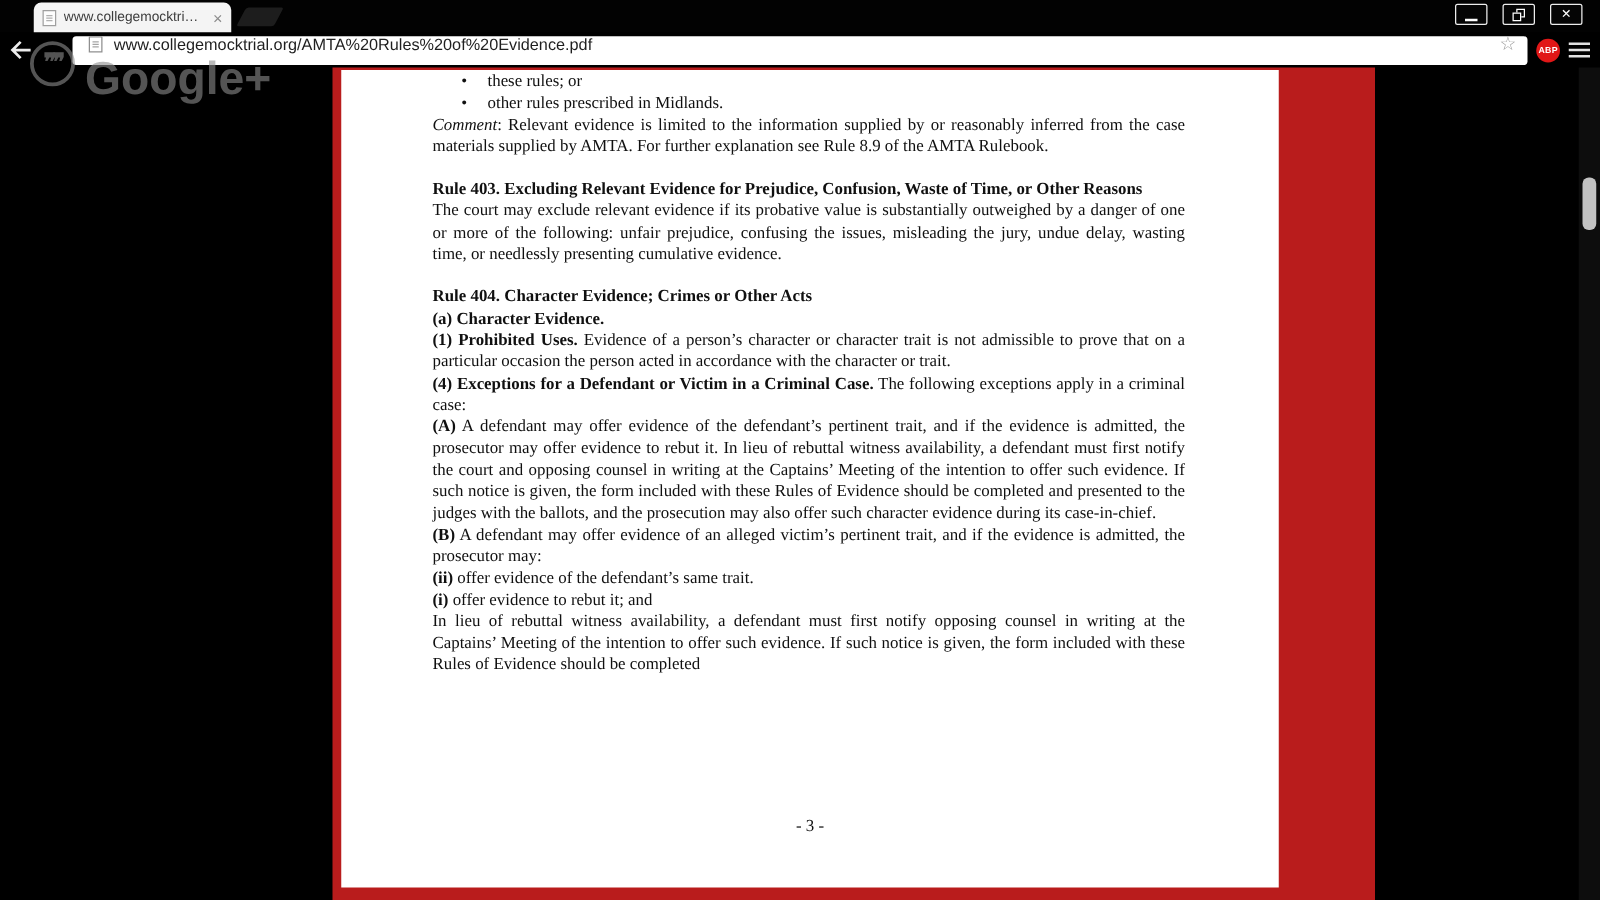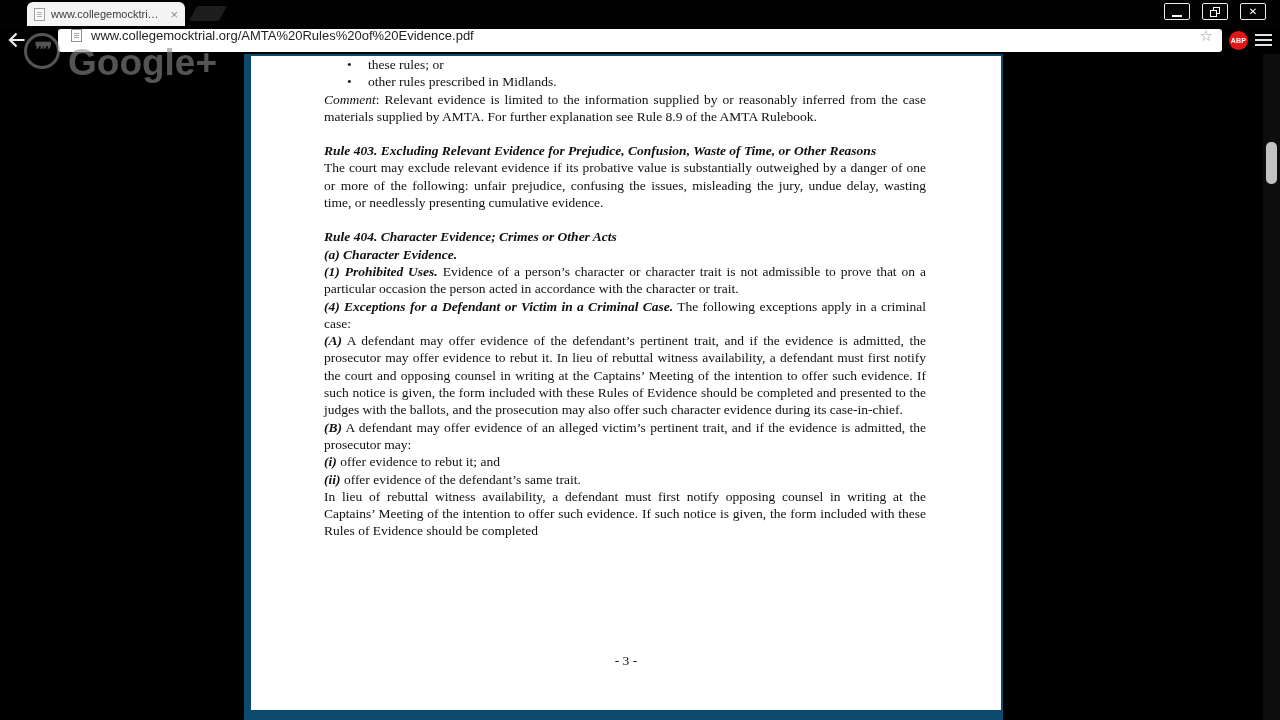--- a/index.html
+++ b/index.html
@@ -47,33 +47,33 @@
 
   
   .watermark { position: absolute; left: 24px; top: 18px; display: flex; align-items: center; gap: 8px;
                z-index: 10; opacity: 0.6; pointer-events: none; }
   .wm-avatar { width: 36px; height: 36px; border-radius: 50%; border: 3px solid #8d8d8d; color: #8d8d8d;
                display: flex; align-items: center; justify-content: center; font-family: "Liberation Serif", serif;
                font-size: 19px; font-weight: bold; letter-spacing: -3px; padding-bottom: 3px; }
   .wm-text { font-size: 37px; font-weight: bold; color: #8d8d8d; margin-top: 24px; }
 
   
-  .viewport { position: absolute; left: 244px; top: 54px; width: 759px; height: 666px; background: #0c4a6e; }
+  .viewport { position: absolute; left: 266px; top: 54px; width: 834px; height: 666px; background: #b91c1c; }
   .page { position: absolute; left: 7px; top: 2px; width: 750px; height: 654px; background: #fff; overflow: hidden; }
 
   .doc { position: absolute; left: 73px; top: 0; width: 602px; font-family: "Liberation Serif", serif;
          font-size: 13.5px; line-height: 17.3px; color: #101010; text-align: justify; }
   .doc p { margin: 0; }
   .crop-top { margin-top: -5px; }
   .ind1 { margin-left: 44px; }
   .ind2 { margin-left: 88px; }
   .ind3 { margin-left: 132px; }
   .bullet { padding-left: 44px; position: relative; text-align: left; }
   .bullet::before { content: "\2022"; position: absolute; left: 23px; }
-  .bold { font-weight: bold; font-style: italic; }
+  .bold { font-weight: bold; }
   .ital { font-style: italic; }
   .gap-before { margin-top: 17px !important; }
   .page-num { position: absolute; left: 0; top: 597px; width: 100%; text-align: center;
               font-family: "Liberation Serif", serif; font-size: 13.5px; color: #101010; }
 
   
   .scrollbar { position: absolute; right: 0; top: 54px; width: 17px; height: 666px; background: #0d0d0d; }
   .scroll-thumb { position: absolute; left: 3px; top: 88px; width: 11px; height: 42px; background: #c2c2c2; border-radius: 5px; }
 </style>
 </head>
@@ -142,22 +142,22 @@
       <p class="bold"><span>(a) Character Evidence.</span></p>
 
       <p class="ind1"><span class="bold">(1) Prohibited Uses.</span><span>  Evidence of a person’s character or character trait is not admissible to prove that on a particular occasion the person acted in accordance with the character or trait.</span></p>
 
       <p class="ind1"><span class="bold">(4) Exceptions for a Defendant or Victim in a Criminal Case.</span><span> The following exceptions apply in a criminal case:</span></p>
 
       <p class="ind2"><span class="bold">(A)</span><span> A defendant may offer evidence of the defendant’s pertinent trait, and if the evidence is admitted, the prosecutor may offer evidence to rebut it. In lieu of rebuttal witness availability, a defendant must first notify the court and opposing counsel in writing at the Captains’ Meeting of the intention to offer such evidence.  If such notice is given, the form included with these Rules of Evidence should be completed and presented to the judges with the ballots, and the prosecution may also offer such character evidence during its case-in-chief.</span></p>
 
       <p class="ind2"><span class="bold">(B)</span><span> A defendant may offer evidence of an alleged victim’s pertinent trait, and if the evidence is admitted, the prosecutor may:</span></p>
 
+      <p class="ind3"><span class="bold">(ii)</span><span> offer evidence of the defendant’s same trait.</span></p>
       <p class="ind3"><span class="bold">(i)</span><span> offer evidence to rebut it; and</span></p>
-      <p class="ind3"><span class="bold">(ii)</span><span> offer evidence of the defendant’s same trait.</span></p>
 
       <p class="ind2"><span>In lieu of rebuttal witness availability, a defendant must first notify opposing counsel in writing at the Captains’ Meeting of the intention to offer such evidence.  If such notice is given, the form included with these Rules of Evidence should be completed</span></p>
 
     </div>
     <div class="page-num">- 3 -</div>
   </div>
 </div>
 
 <div class="scrollbar">
   <div class="scroll-thumb"></div>

